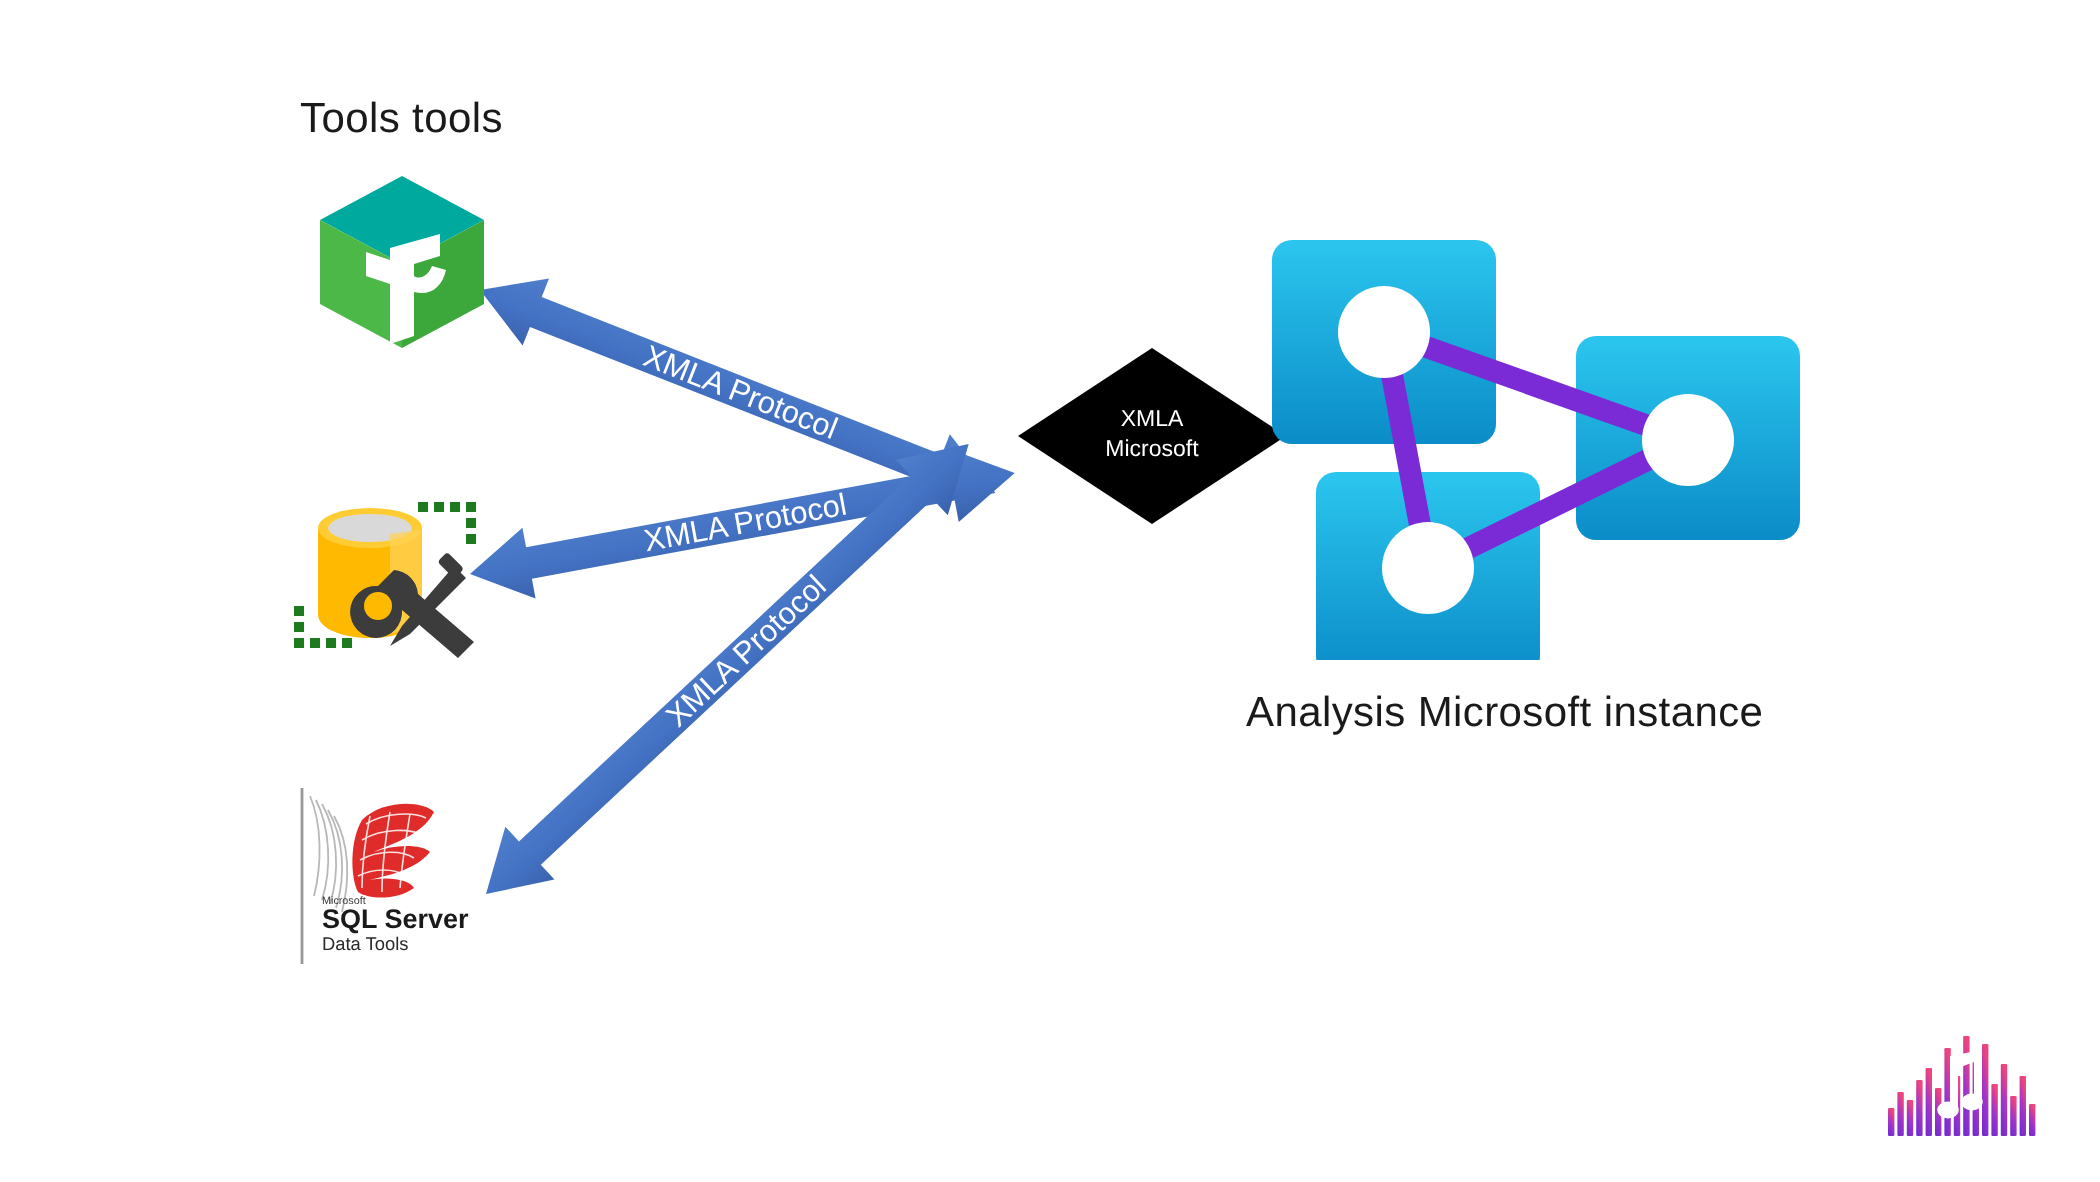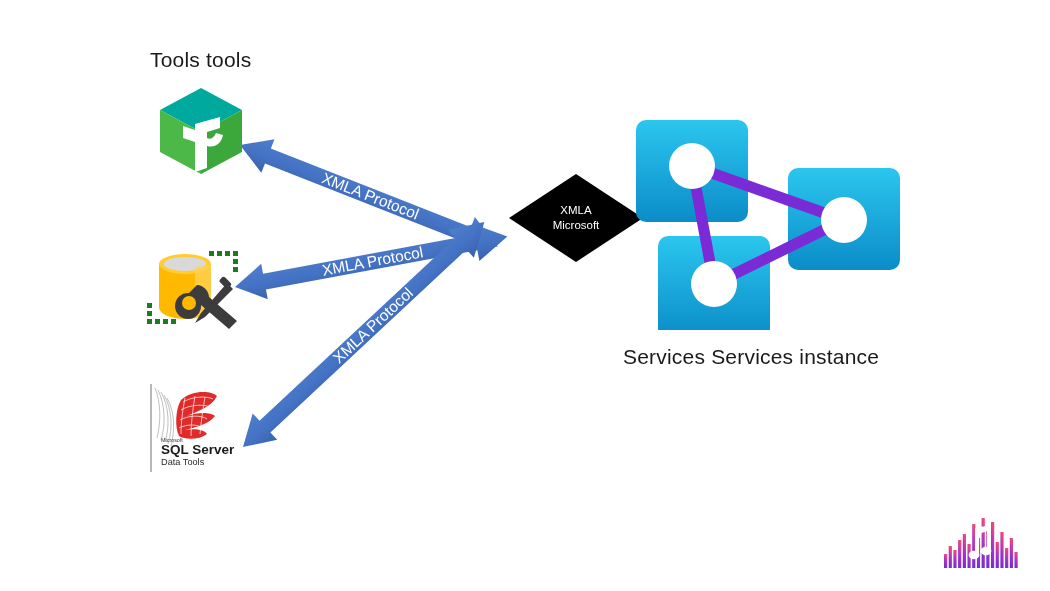--- a/index.html
+++ b/index.html
@@ -64,21 +64,21 @@
     justify-content: center;
     color: #ffffff;
     font-size: 11.5px;
     line-height: 1.28;
     text-align: center;
   }
 
   
   #tabular-editor-icon { left: 157px; top: 86px; width: 88px; height: 90px; }
   #ssms-icon { left: 145px; top: 245px; width: 96px; height: 86px; }
-  #ssdt-icon { left: 145px; top: 382px; width: 96px; height: 92px; }
+  #ssdt-icon { left: 145px; top: 392px; width: 96px; height: 92px; }
   #as-graphic  { left: 628px; top: 108px; width: 276px; height: 222px; }
   #brand-logo  { left: 938px; top: 512px; width: 80px; height: 60px; }
 </style>
 </head>
 <body>
 
 <div id="canvas">
 
   <svg id="arrow-layer" class="abs" viewBox="0 0 1050 591" width="1050" height="591">
     <defs>
@@ -106,21 +106,21 @@
     <g>
       <g transform="translate(243,447) rotate(-43)">
         <path d="M 0,0 L 30,-18 L 30,-8 L 298,-8 L 298,-19 L 330,0 L 298,19 L 298,8 L 30,8 L 30,18 Z" fill="url(#arrGrad)"></path>
         <text class="arrow-label" x="178" y="5" text-anchor="middle">XMLA Protocol</text>
       </g>
     </g>
   </svg>
 
   <div class="abs" id="client-tools-label">Tools tools</div>
 
-  <div class="abs" id="as-instance-label">Services Services instance</div>
+  <div class="abs" id="as-instance-label">Analysis Microsoft instance</div>
 
   <div class="abs" id="xmla-endpoint">
     <svg width="134" height="88" viewBox="0 0 134 88">
       <polygon points="67,0 134,44 67,88 0,44" fill="#000000"></polygon>
     </svg>
     <div class="diamond-text">
       <span>XMLA</span>
       <span>Microsoft</span>
     </div>
   </div>

